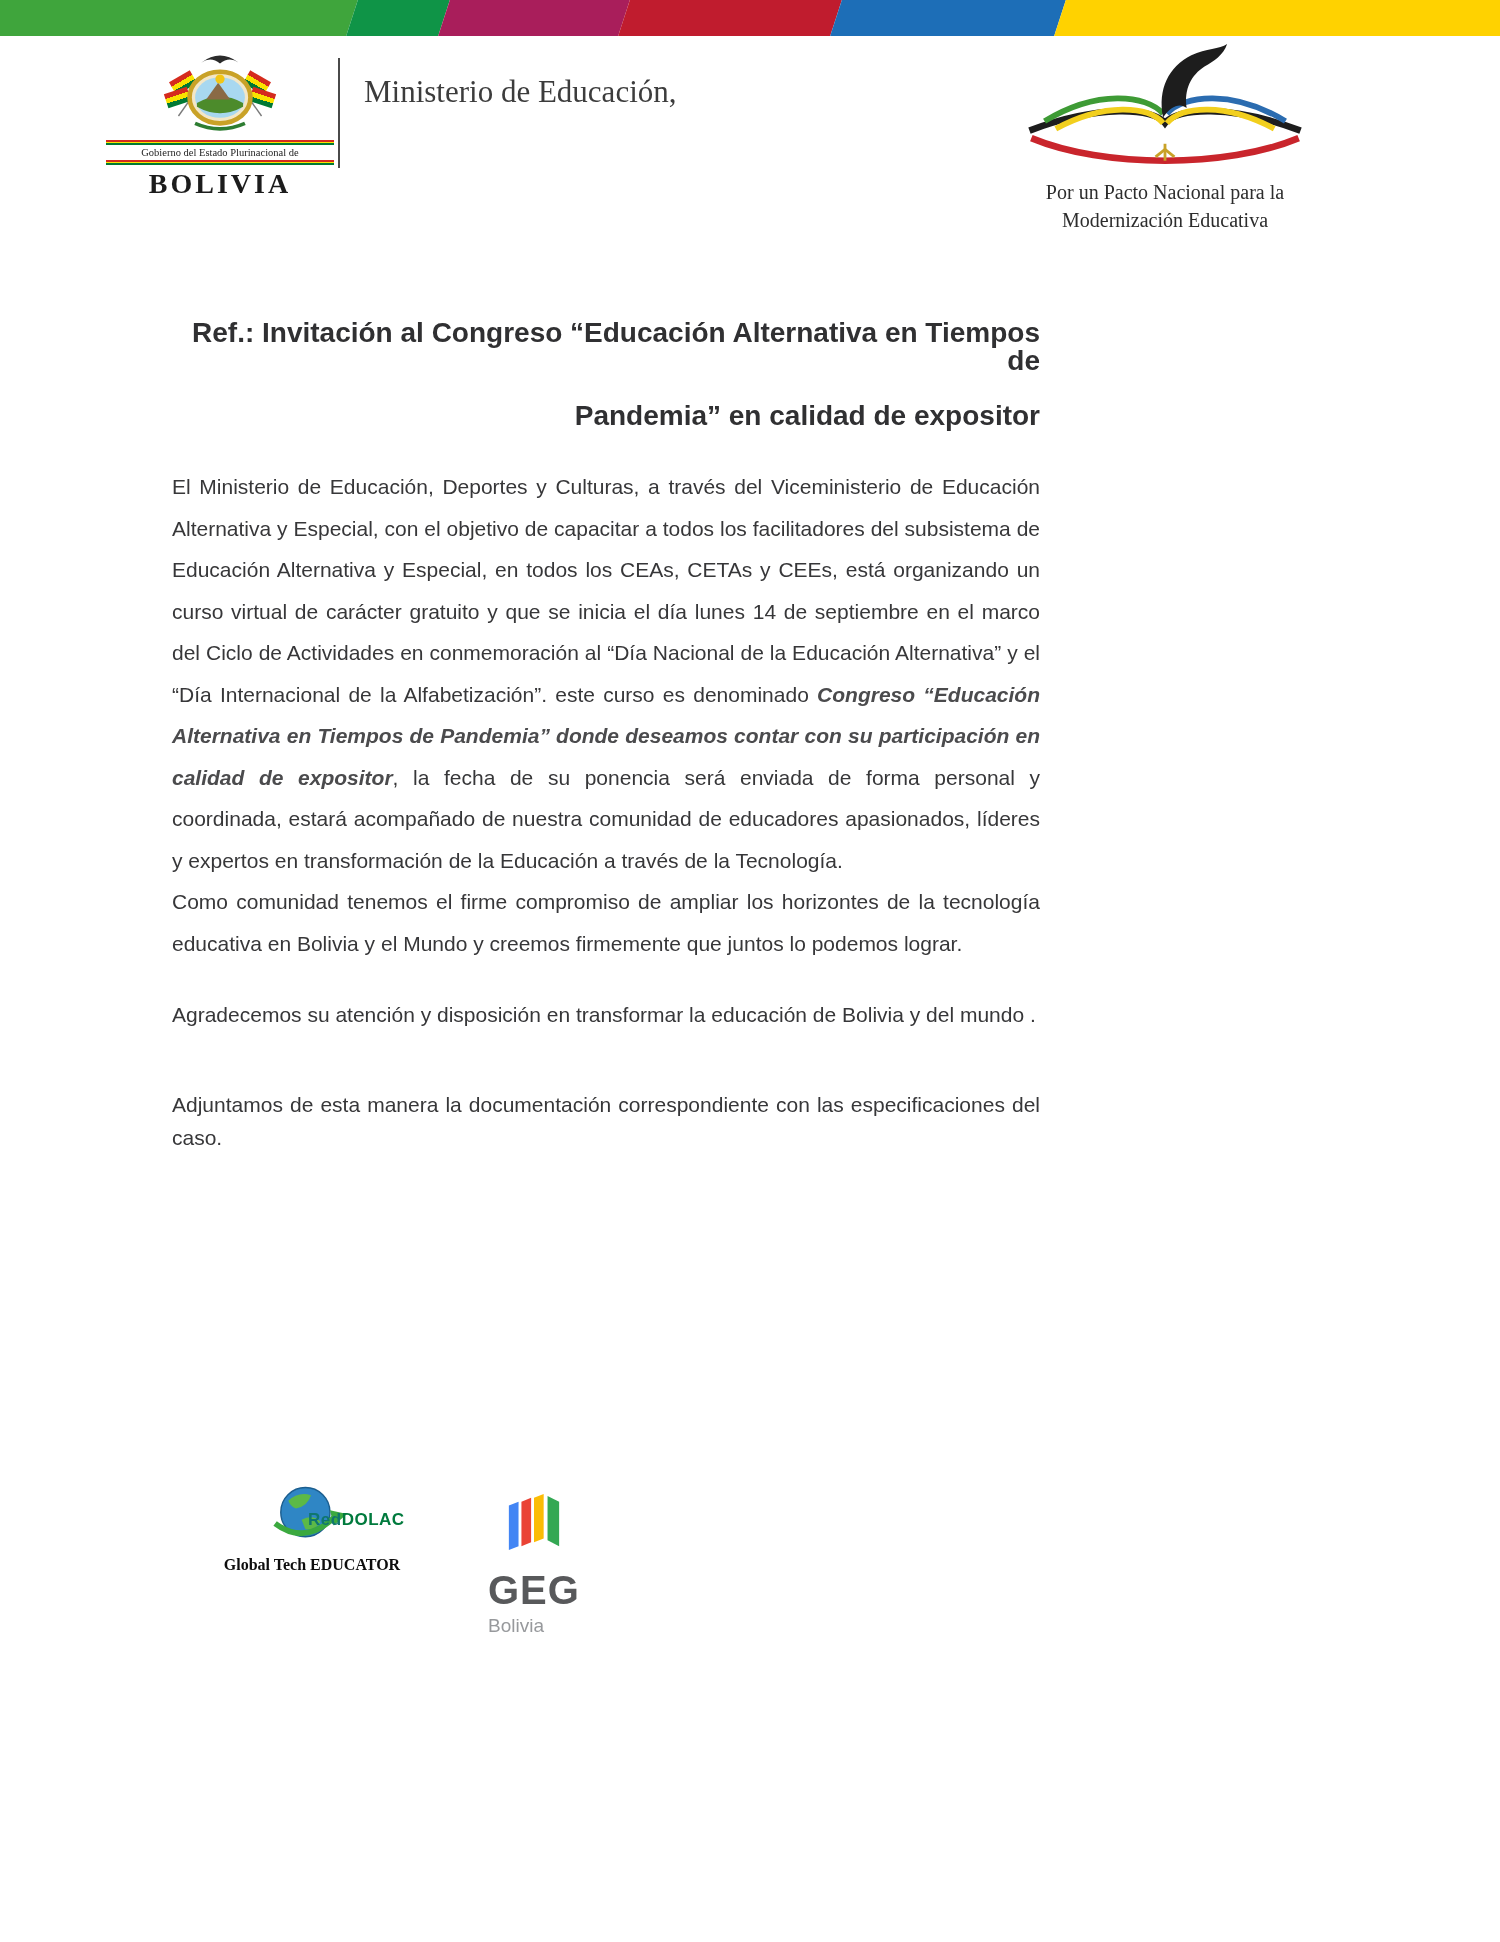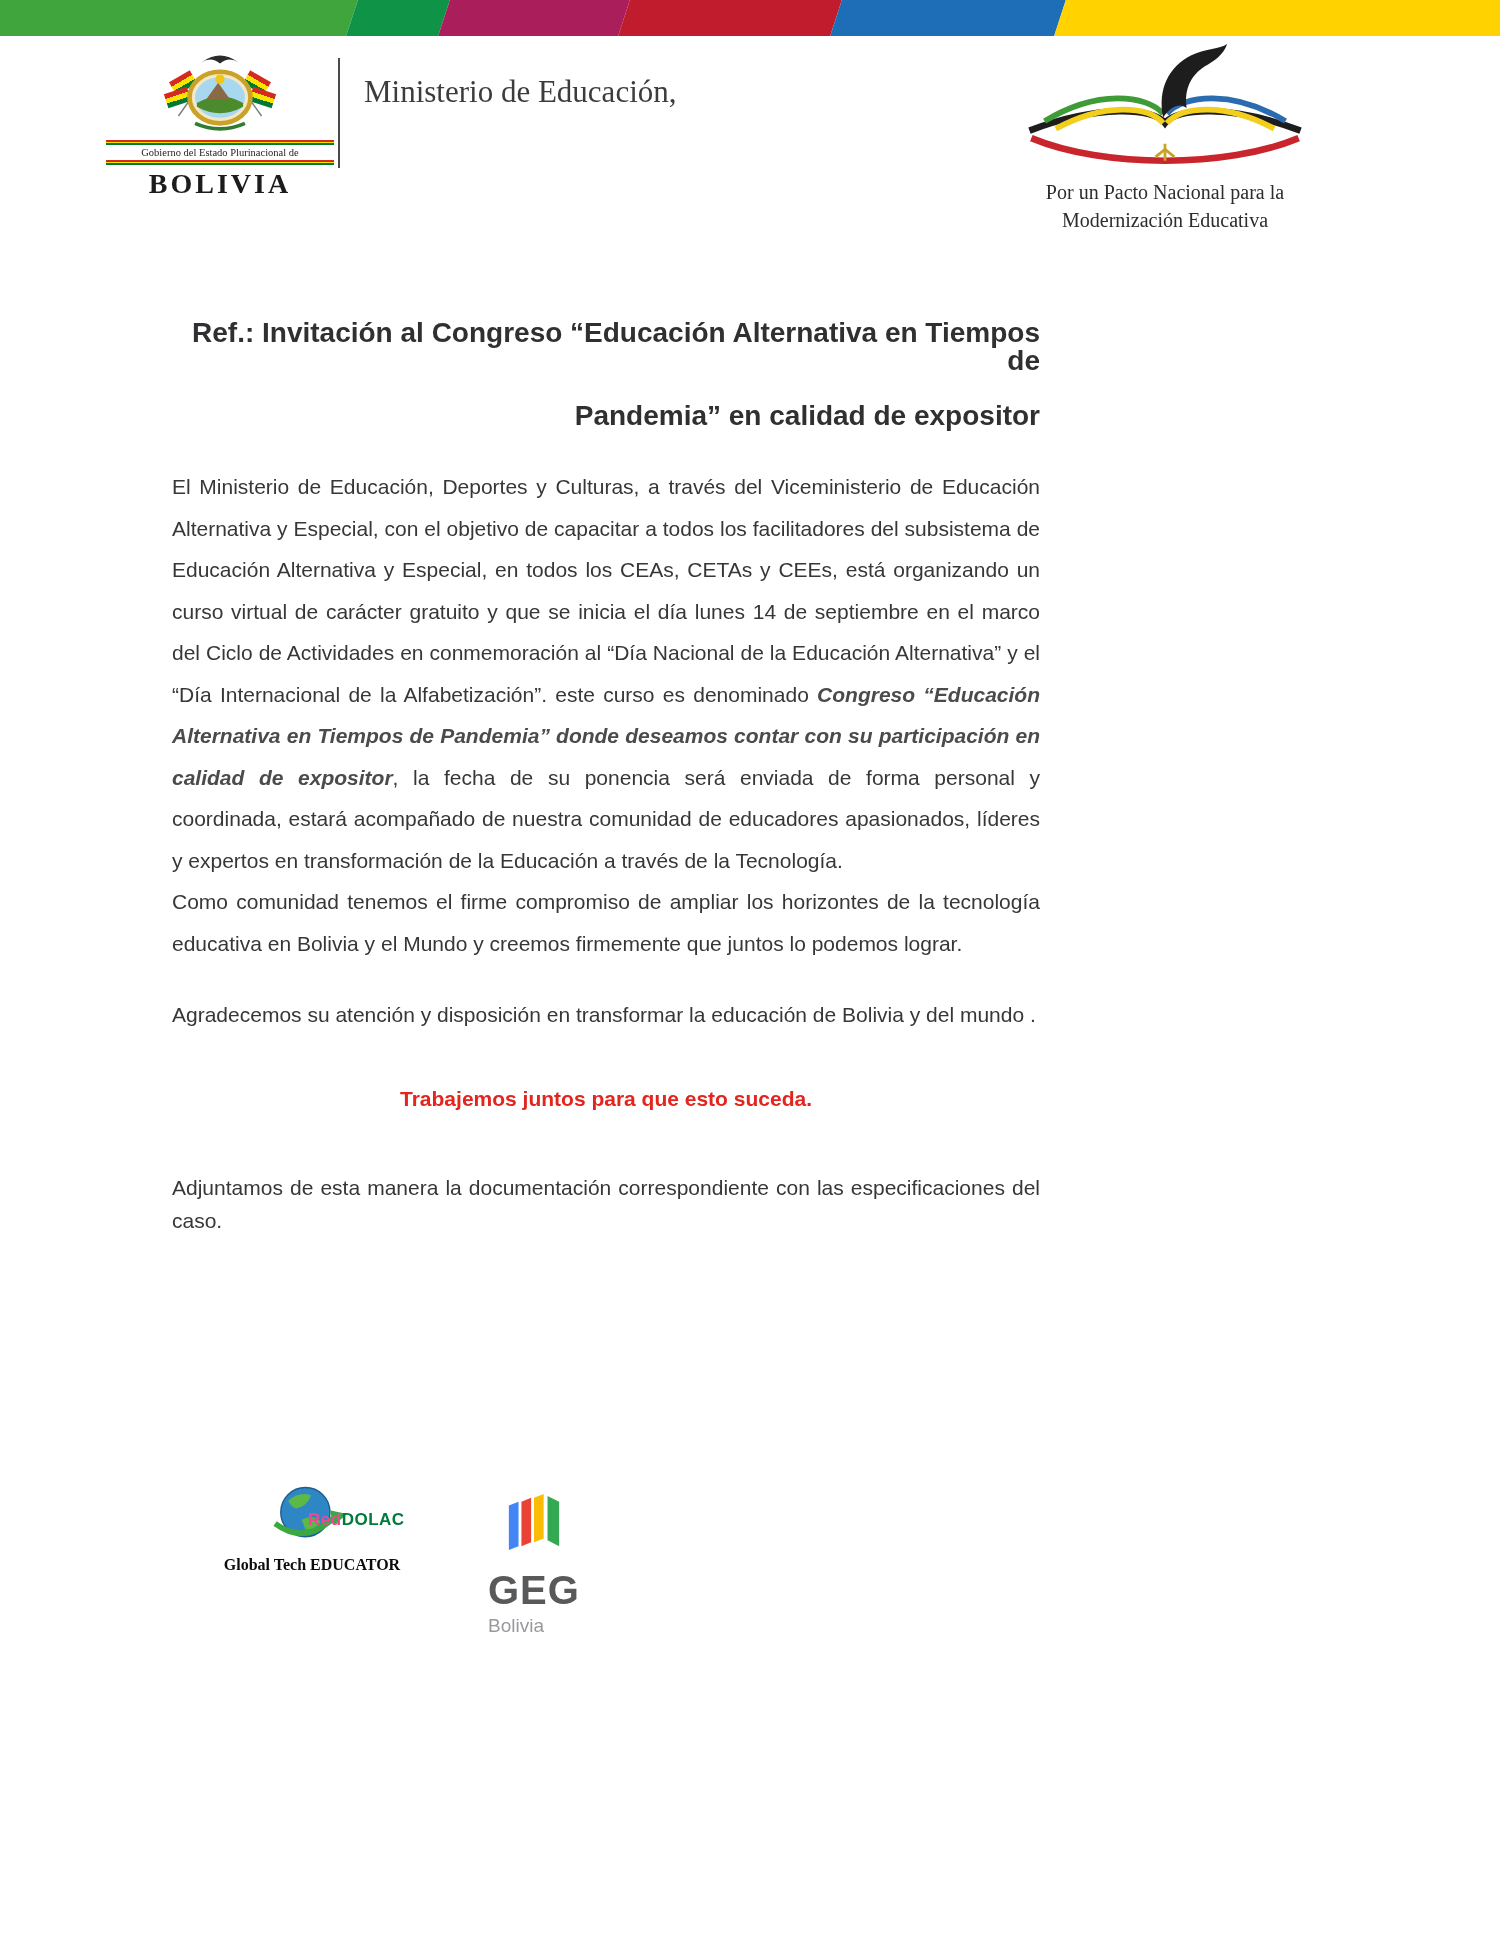--- a/index.html
+++ b/index.html
@@ -44,21 +44,21 @@
   .bodyp.cont { margin-top: 0; }
   .bi { font-weight: bold; font-style: italic; color: #4b4b4d; }
   .p3 { margin-top: 30px; }
   .redblock { margin-top: 42px; text-align: center; font-weight: bold; font-size: 21px; line-height: 41.5px; color: #E3251D; }
   .p4 { margin-top: 52px; line-height: 33px; }
 
   
   .footer { position: absolute; left: 212px; top: 1480px; display: flex; align-items: flex-start; gap: 76px; }
   .reddolac { position: relative; width: 200px; text-align: center; }
   .rd-label { position: absolute; left: 96px; top: 30px; font-weight: bold; font-size: 17px; letter-spacing: 0.5px; white-space: nowrap; }
-  .rd-label .red { color: #ec4899; }
+  .rd-label .red { color: #0f766e; }
   .rd-label .grn { color: #007A3D; text-align: center; }
   .rd-caption { font-family: "Liberation Serif", serif; font-weight: bold; font-size: 16px; color: #0d0d0d; margin-top: 2px; }
   .geg { display: flex; align-items: center; gap: 12px; margin-top: 10px; flex-direction: column; }
   .geg-name { font-size: 40px; font-weight: bold; color: #58595B; letter-spacing: 1px; line-height: 1; }
   .geg-region { font-size: 19px; color: #97999C; margin-top: 5px; }
 </style>
 </head>
 <body>
 
 <div class="page">
@@ -146,21 +146,20 @@
       <div class="ref2">Pandemia” en calidad de expositor</div>
     </div>
 
     <p class="bodyp"><span>El Ministerio de Educación, Deportes y Culturas, a través del Viceministerio de Educación Alternativa y Especial, con el objetivo de capacitar a todos los facilitadores del subsistema de Educación Alternativa y Especial, en  todos los CEAs, CETAs y CEEs, está organizando un curso virtual de carácter gratuito y que se inicia el día lunes 14 de septiembre en el marco del Ciclo de Actividades en conmemoración al “Día Nacional de la Educación Alternativa” y el “Día Internacional de la Alfabetización”. este curso es denominado </span><span class="bi">Congreso “Educación Alternativa en Tiempos de Pandemia” donde deseamos contar con su participación en calidad de expositor</span><span>, la fecha de su ponencia será enviada de forma personal y coordinada, estará acompañado de nuestra comunidad de educadores apasionados, líderes y expertos en transformación de la Educación a través de la Tecnología.</span></p>
 
     <p class="bodyp cont">Como comunidad tenemos el firme compromiso de ampliar los horizontes de la tecnología educativa en Bolivia y el Mundo y creemos firmemente que juntos lo podemos lograr.</p>
 
     <p class="bodyp p3">Agradecemos su atención y disposición en transformar la educación de Bolivia y del mundo .</p>
 
     <div class="redblock">
-      <div>Trabajemos juntos para que esto suceda.</div>
     </div>
 
     <p class="bodyp p4">Adjuntamos de esta manera la documentación correspondiente con las especificaciones del caso.</p>
   </div>
 
   <div class="footer">
     <div class="reddolac">
       <span>
         <svg width="86" height="70" viewBox="0 0 90 74">
           <circle cx="38" cy="34" r="26" fill="#2F86C5"></circle>

